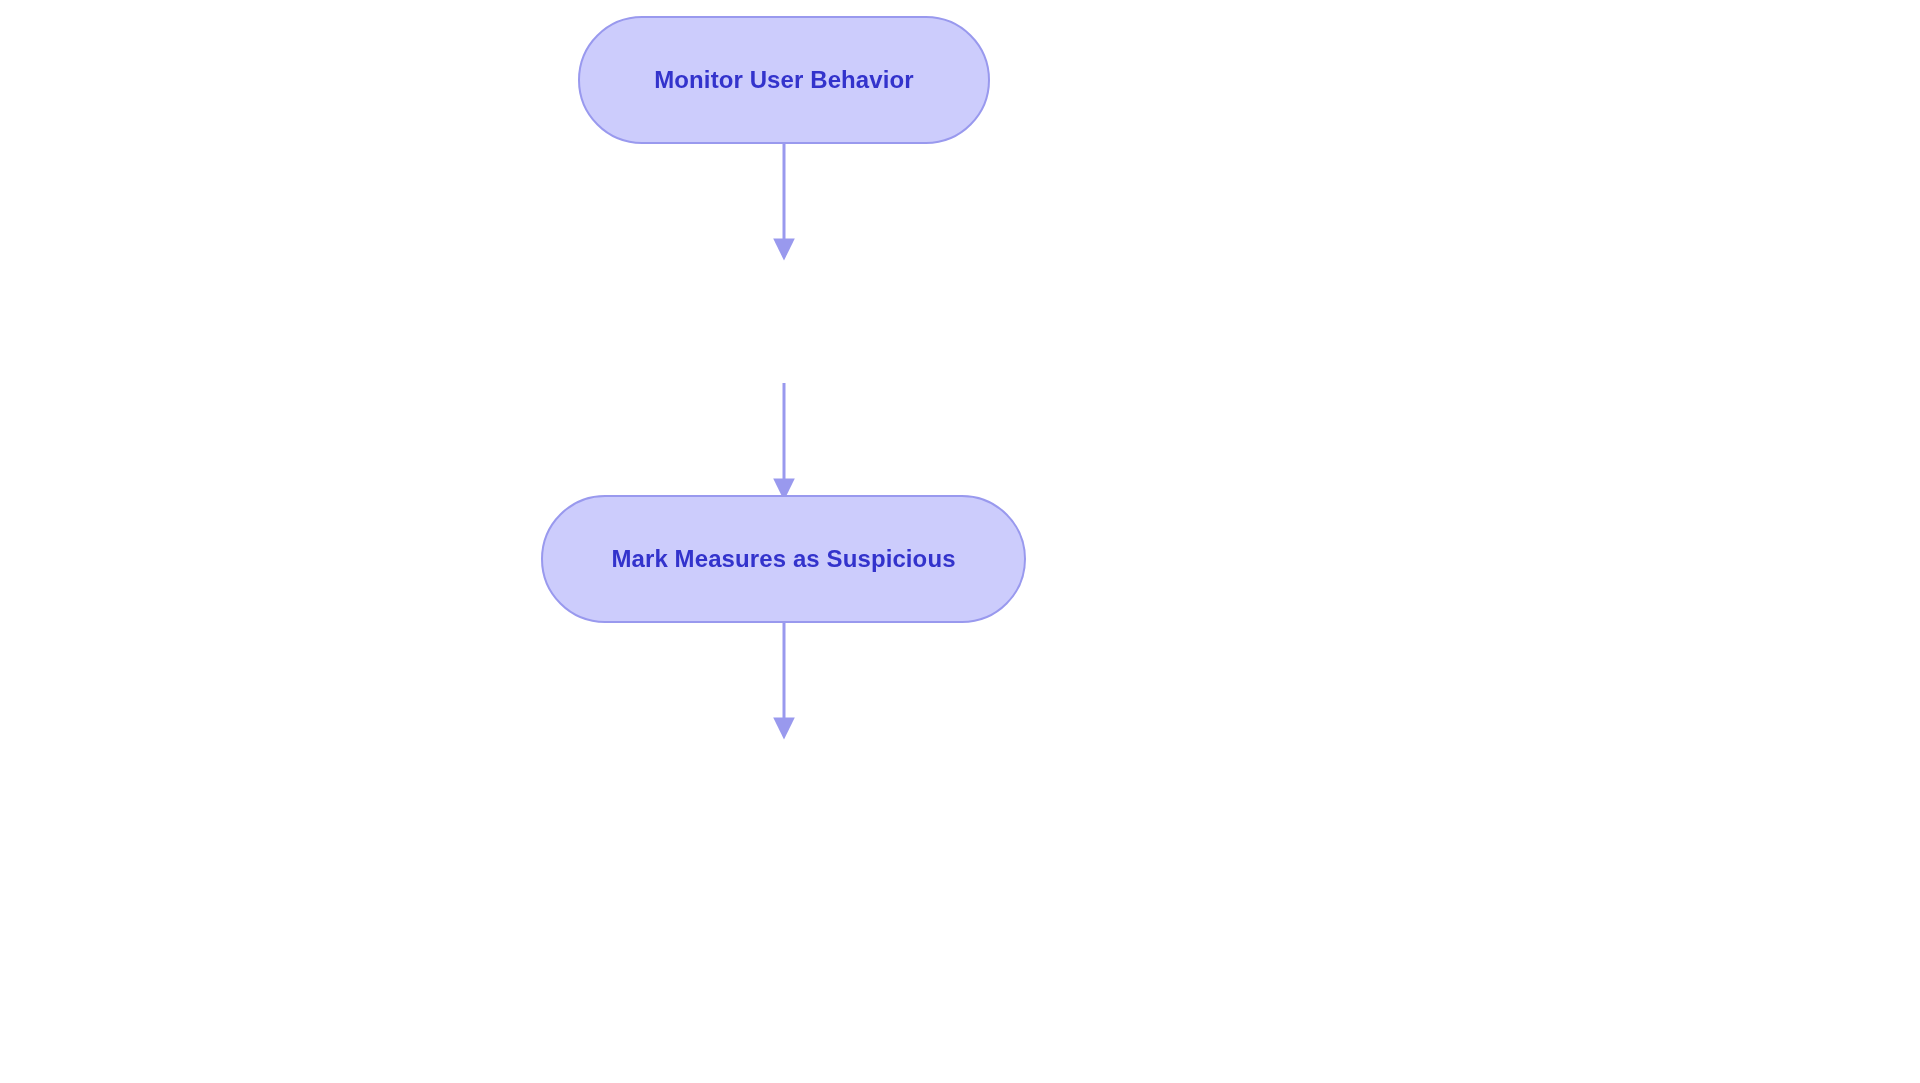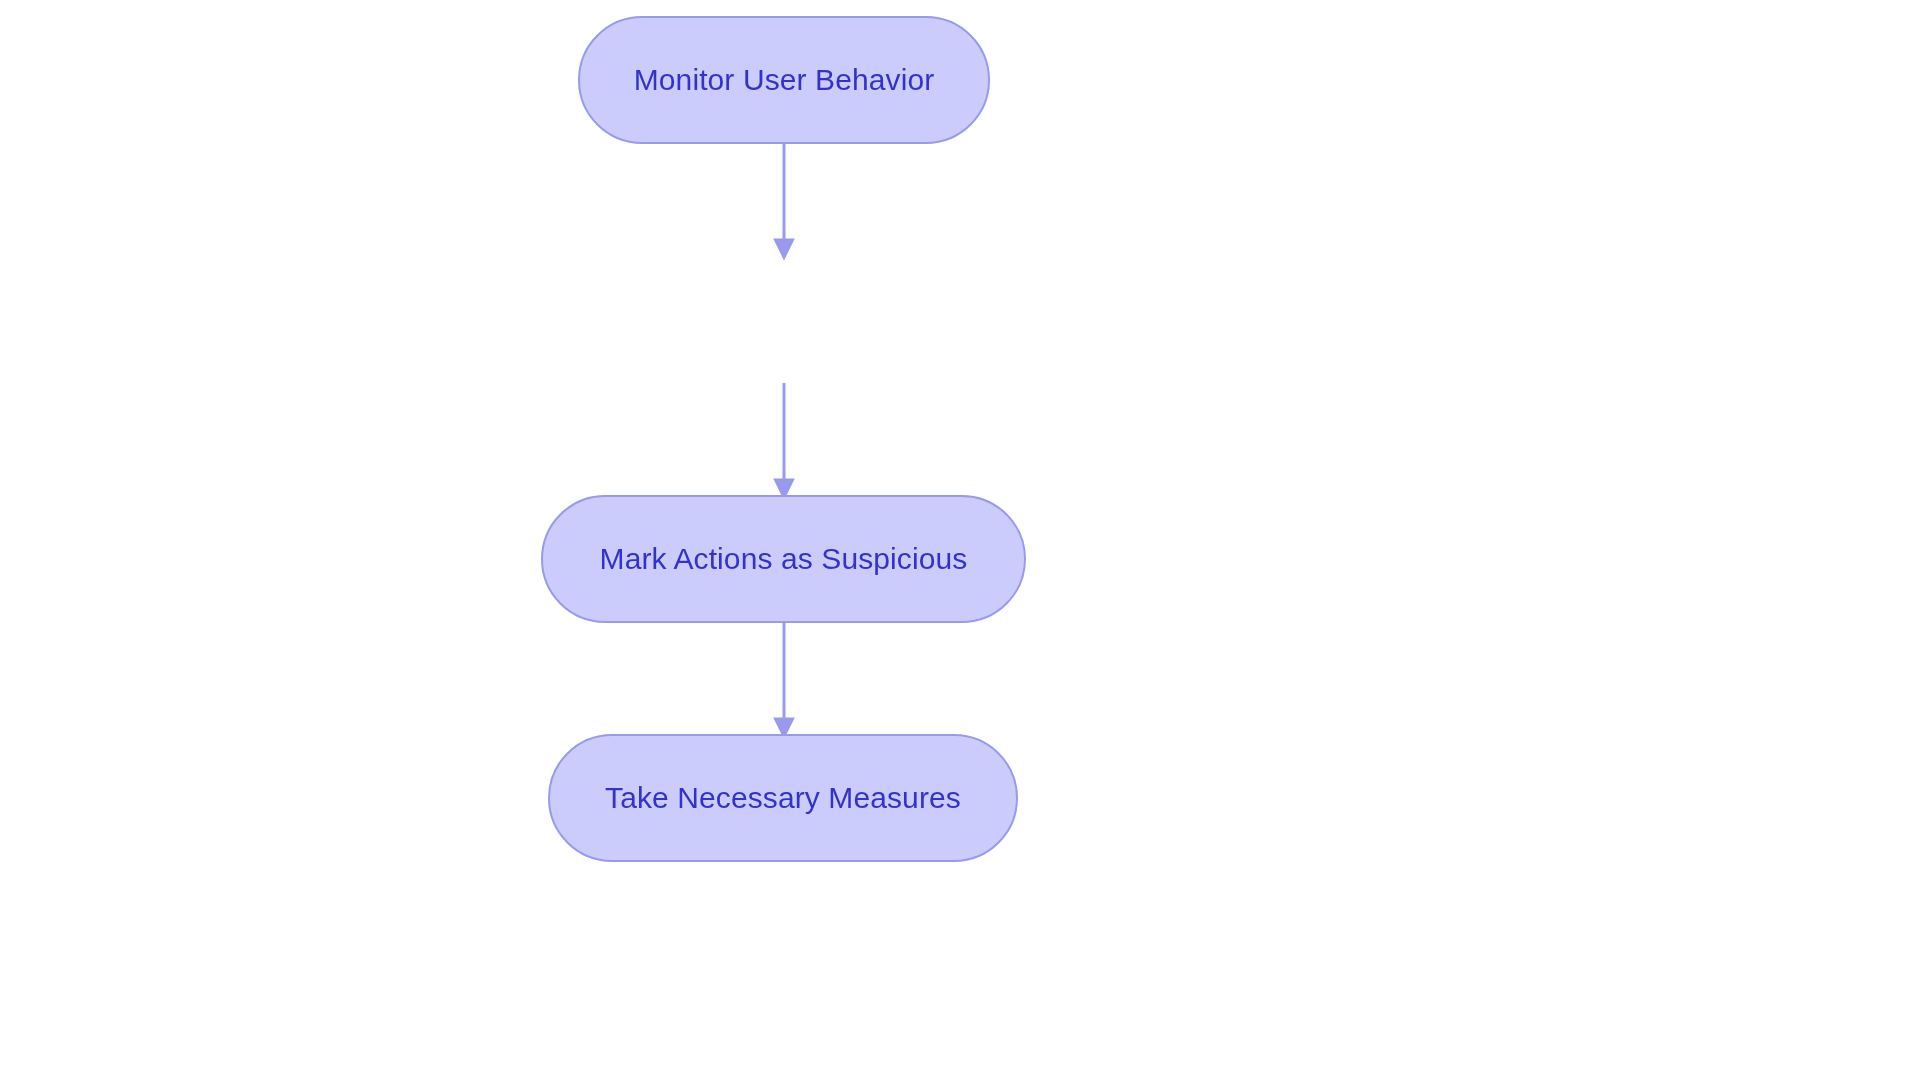--- a/index.html
+++ b/index.html
@@ -48,22 +48,22 @@
     justify-content: center;
     background: #ccccfc;
     border: 2px solid #9999ee;
     border-radius: 999px;
     color: #3333cc;
     white-space: nowrap;
     user-select: none;
   }
 
   .node-label {
-    font-size: 30px;
-    font-weight: 400;
+    font-size: 24px;
+    font-weight: 700;
     letter-spacing: 0.1px;
     color: #3333cc;
     line-height: 1;
     text-align: center;
   }
 
   
   #node-0 { left: 578px; top: 16px;  width: 412px; height: 128px; }
   #node-1 { left: 503px; top: 255px; width: 562px; height: 128px; }
   #node-2 { left: 541px; top: 495px; width: 485px; height: 128px; }
@@ -94,21 +94,18 @@
         <line x1="784" y1="623" x2="784" y2="727" stroke="#9999ee" stroke-width="3" marker-end="url(#arrowhead)"></line>
       </g>
     </svg>
 
     <div class="node" id="node-0">
       <span class="node-label">Monitor User Behavior</span>
     </div>
 
 
     <div class="node" id="node-2">
-      <span class="node-label">Mark Actions as Suspicious</span>
+      <span class="node-label">Mark Measures as Suspicious</span>
     </div>
 
-    <div class="node" id="node-3">
-      <span class="node-label">Take Necessary Measures</span>
-    </div>
 
   </div>
 </div>
 
 </body></html>

